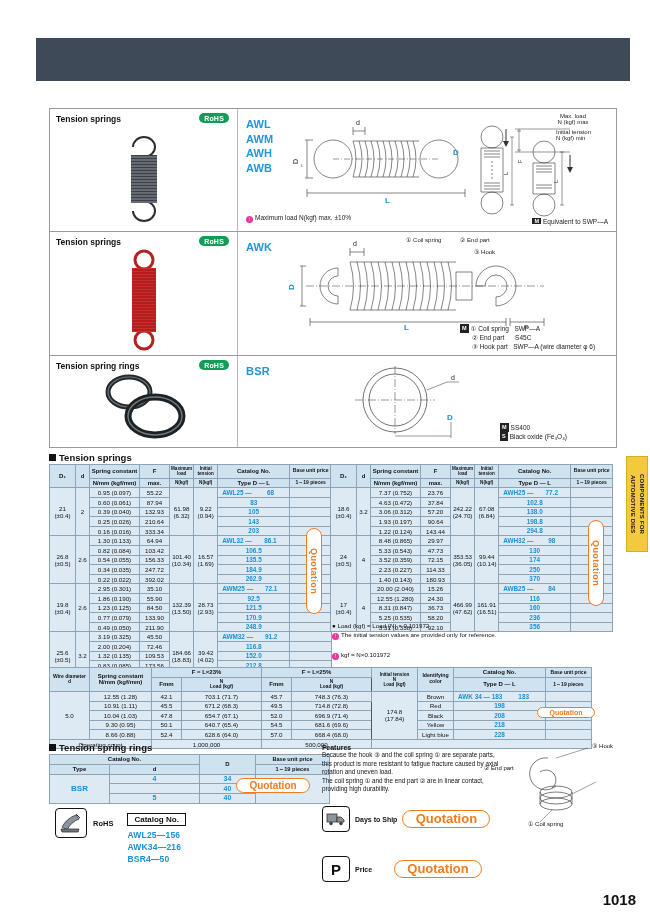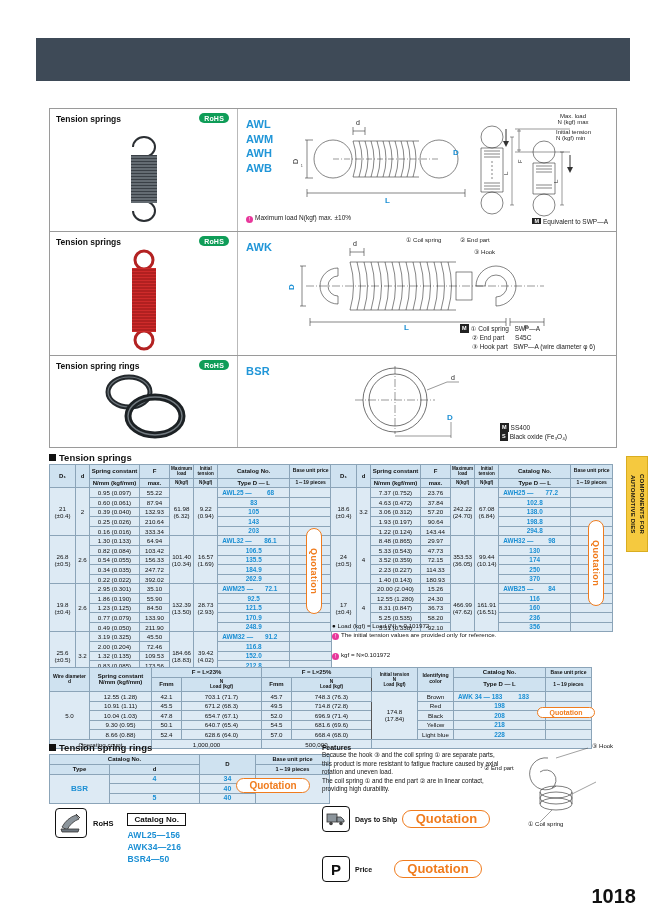--- a/index.html
+++ b/index.html
@@ -124,21 +124,21 @@
   .cat-no-box {
     border:1.2px solid #111; font-size:8px; font-weight:bold; padding:1px 6px; background:#fff;
     display:inline-block;
   }
   .order-codes { font-size:8.5px; font-weight:bold; color:#1b8fd4; line-height:12px; letter-spacing:0.2px;}
 
   .features-title { font-size:7px; font-weight:bold; }
   .features-body { font-size:6.3px; line-height:8.6px; color:#111; }
 
   .page-num {
-    position:absolute; right:14px; bottom:10px; font-size:20px; font-weight:bold; color:#111;
+    position:absolute; right:14px; bottom:10px; font-size:15px; font-weight:bold; color:#111;
   }
   .label-tiny { font-size:6px; color:#111; }
 </style>
 </head>
 <body>
 
 <div class="page">
 
   <div class="header-wrap">
     <div class="header-shadow"></div>

